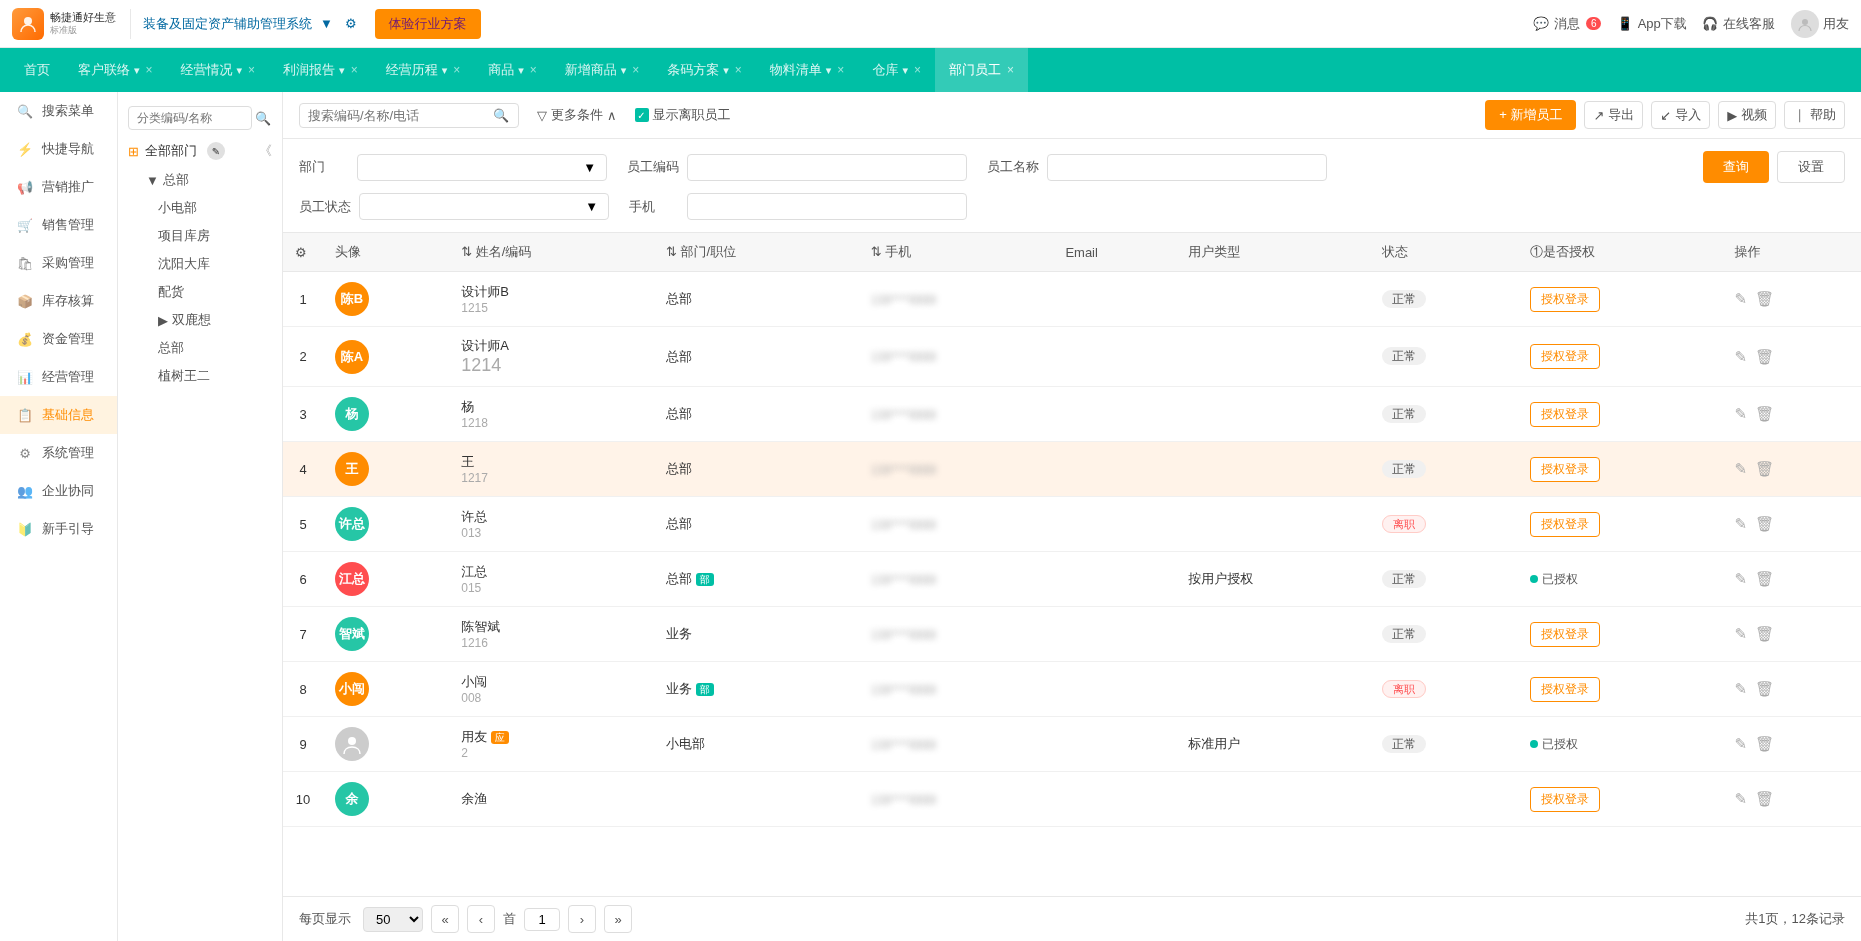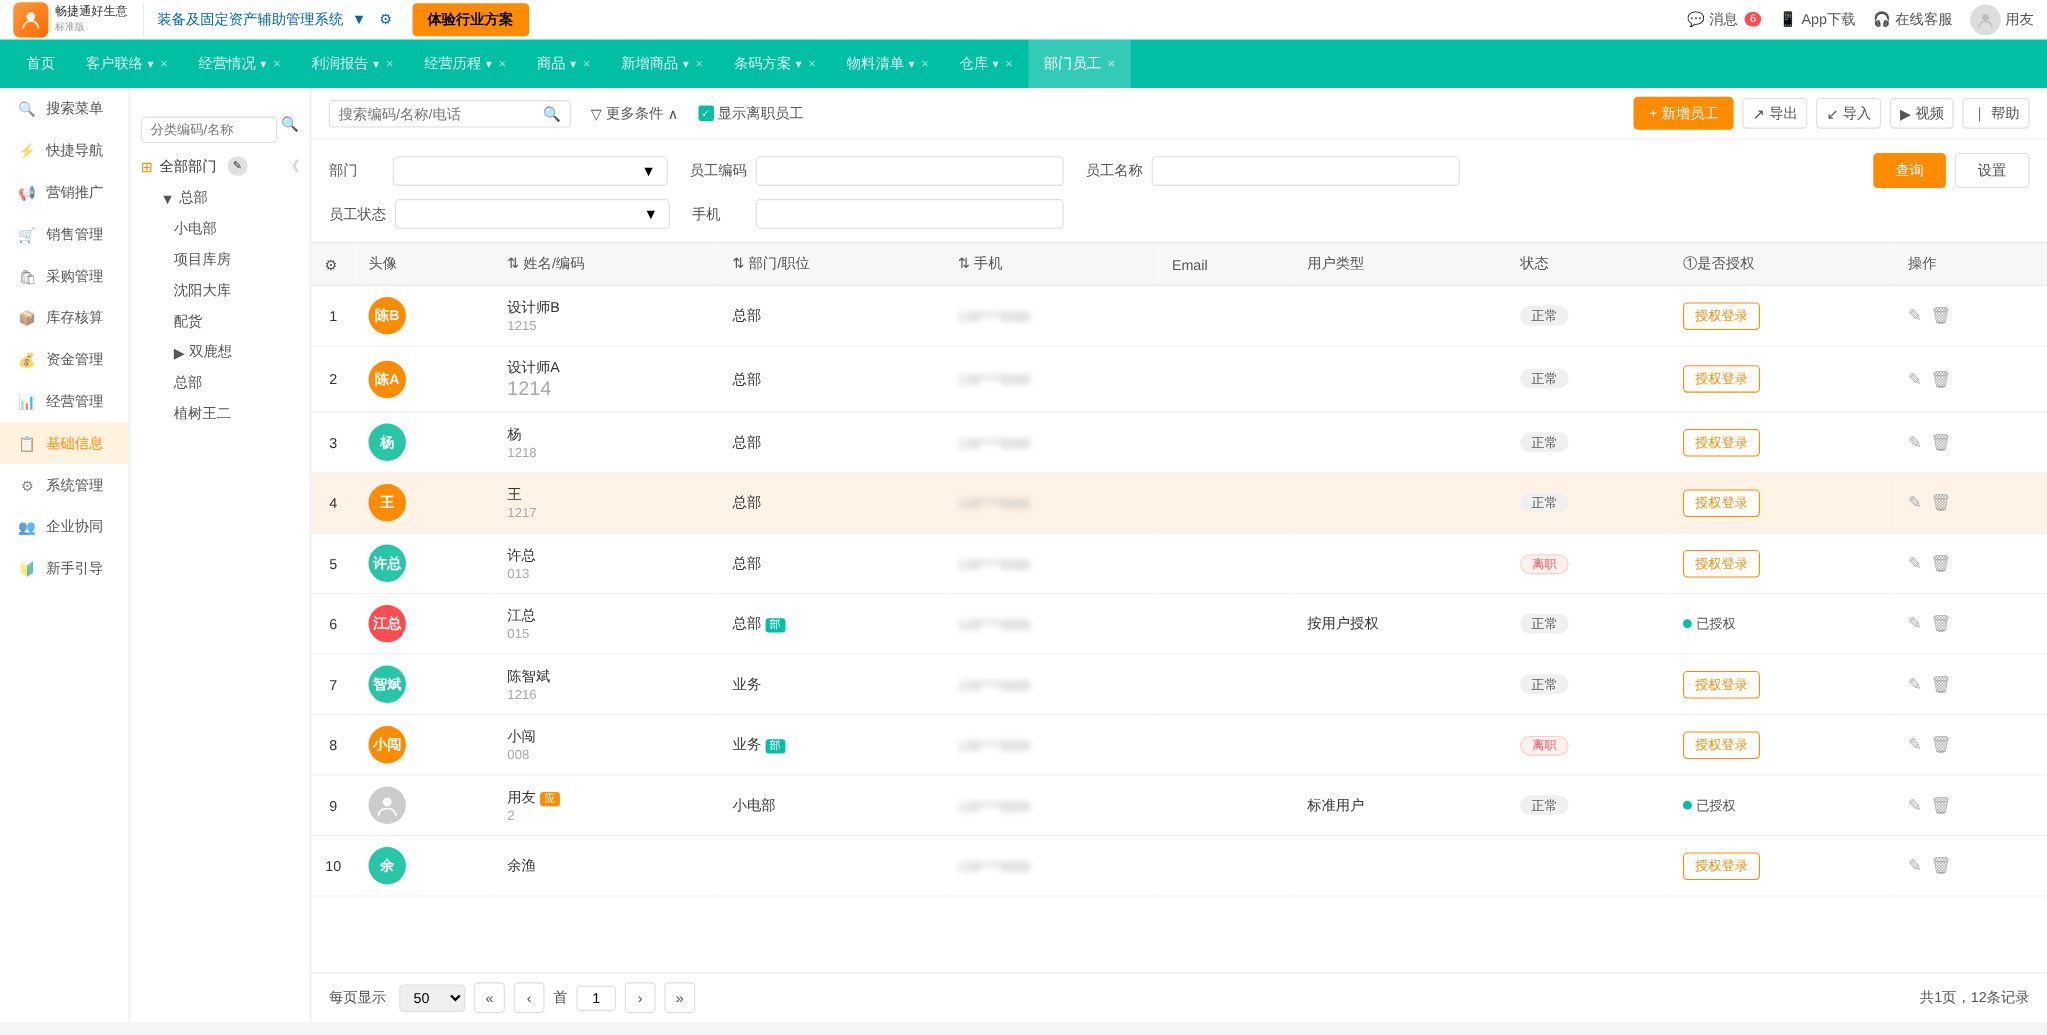--- a/index.html
+++ b/index.html
@@ -1,28 +1,28 @@
 <!DOCTYPE html>
 <html><head>
   <meta charset="utf-8">
   <style>
     * { box-sizing: border-box; margin: 0; padding: 0; font-family: 'Microsoft YaHei', Arial, sans-serif; font-size: 13px; }
     body { background: #f5f5f5; }
 
     
-    .top-bar { background: #fff; height: 36px; display: flex; align-items: center; border-bottom: 1px solid #e8e8e8; padding: 0 12px; }
+    .top-bar { background: #fff; height: 48px; display: flex; align-items: center; border-bottom: 1px solid #e8e8e8; padding: 0 12px; }
     .top-bar .logo { display: flex; align-items: center; width: 118px; }
     .logo-icon { width: 32px; height: 32px; background: linear-gradient(135deg, #ff9a3c, #ff6b00); border-radius: 6px; display: flex; align-items: center; justify-content: center; color: #fff; font-size: 10px; font-weight: bold; margin-right: 6px; }
     .logo-text { font-size: 11px; color: #333; line-height: 1.3; }
     .logo-sub { font-size: 9px; color: #999; }
     .system-title { display: flex; align-items: center; gap: 8px; padding: 0 12px; border-left: 1px solid #e8e8e8; }
     .system-title span { color: #0369a1; font-size: 13px; }
     .title-arrow { color: #999; font-size: 12px; }
     .settings-icon { color: #666; cursor: pointer; font-size: 16px; margin-left: 4px; }
-    .trial-btn { background: #ff8c00; color: #000000; border: none; padding: 6px 14px; border-radius: 4px; cursor: pointer; font-size: 13px; margin-left: 10px; font-weight: bold; }
+    .trial-btn { background: #ff8c00; color: #701a75; border: none; padding: 6px 14px; border-radius: 4px; cursor: pointer; font-size: 13px; margin-left: 10px; }
     .top-right { margin-left: auto; display: flex; align-items: center; gap: 16px; color: #555; font-size: 13px; }
     .top-right-item { display: flex; align-items: center; gap: 4px; cursor: pointer; }
     .badge { background: #ff4d4f; color: #fff; border-radius: 10px; font-size: 10px; padding: 1px 5px; margin-left: 2px; }
     .avatar-circle { width: 28px; height: 28px; border-radius: 50%; background: #ddd; display: flex; align-items: center; justify-content: center; color: #999; }
 
     
     .main-nav { background: #00bfa5; display: flex; align-items: center; height: 44px; padding: 0 10px; }
     .nav-tab { color: rgba(255,255,255,0.85); padding: 0 14px; height: 44px; display: flex; align-items: center; cursor: pointer; font-size: 13px; gap: 4px; white-space: nowrap; }
     .nav-tab.active { background: rgba(255,255,255,0.2); color: #fff; font-weight: 500; }
     .nav-tab .close-x { font-size: 12px; opacity: 0.7; margin-left: 2px; }
@@ -36,21 +36,21 @@
     .sidebar-item { padding: 10px 16px; display: flex; align-items: center; gap: 8px; cursor: pointer; color: #555; font-size: 13px; }
     .sidebar-item.active { background: #fff3e0; color: #ff8c00; }
     .sidebar-icon { width: 18px; height: 18px; display: flex; align-items: center; justify-content: center; opacity: 0.7; }
 
     
     .main-content { flex: 1; display: flex; overflow: hidden; }
 
     
     .dept-panel { width: 165px; background: #fff; border-right: 1px solid #e8e8e8; padding: 8px 0; }
     .dept-search { padding: 6px 10px; display: flex; align-items: center; gap: 4px; }
-    .dept-search input { border: 1px solid #ddd; border-radius: 4px; padding: 4px 8px; font-size: 12px; width: 100%; margin-top: 12px; }
+    .dept-search input { border: 1px solid #ddd; border-radius: 4px; padding: 4px 8px; font-size: 12px; width: 100%; }
     .dept-header { padding: 6px 10px; display: flex; align-items: center; gap: 6px; cursor: pointer; color: #333; font-weight: 500; font-size: 13px; }
     .dept-header .edit-icon { width: 20px; height: 20px; background: #ddd; border-radius: 50%; display: flex; align-items: center; justify-content: center; font-size: 10px; }
     .dept-node { padding: 5px 10px 5px 20px; cursor: pointer; color: #555; font-size: 13px; display: flex; align-items: center; gap: 4px; }
 
     
     .right-area { flex: 1; display: flex; flex-direction: column; overflow: hidden; }
 
     
     .toolbar { background: #fff; padding: 8px 16px; display: flex; align-items: center; gap: 10px; border-bottom: 1px solid #e8e8e8; }
     .search-box { display: flex; align-items: center; border: 1px solid #ddd; border-radius: 4px; padding: 4px 8px; gap: 4px; width: 220px; }

